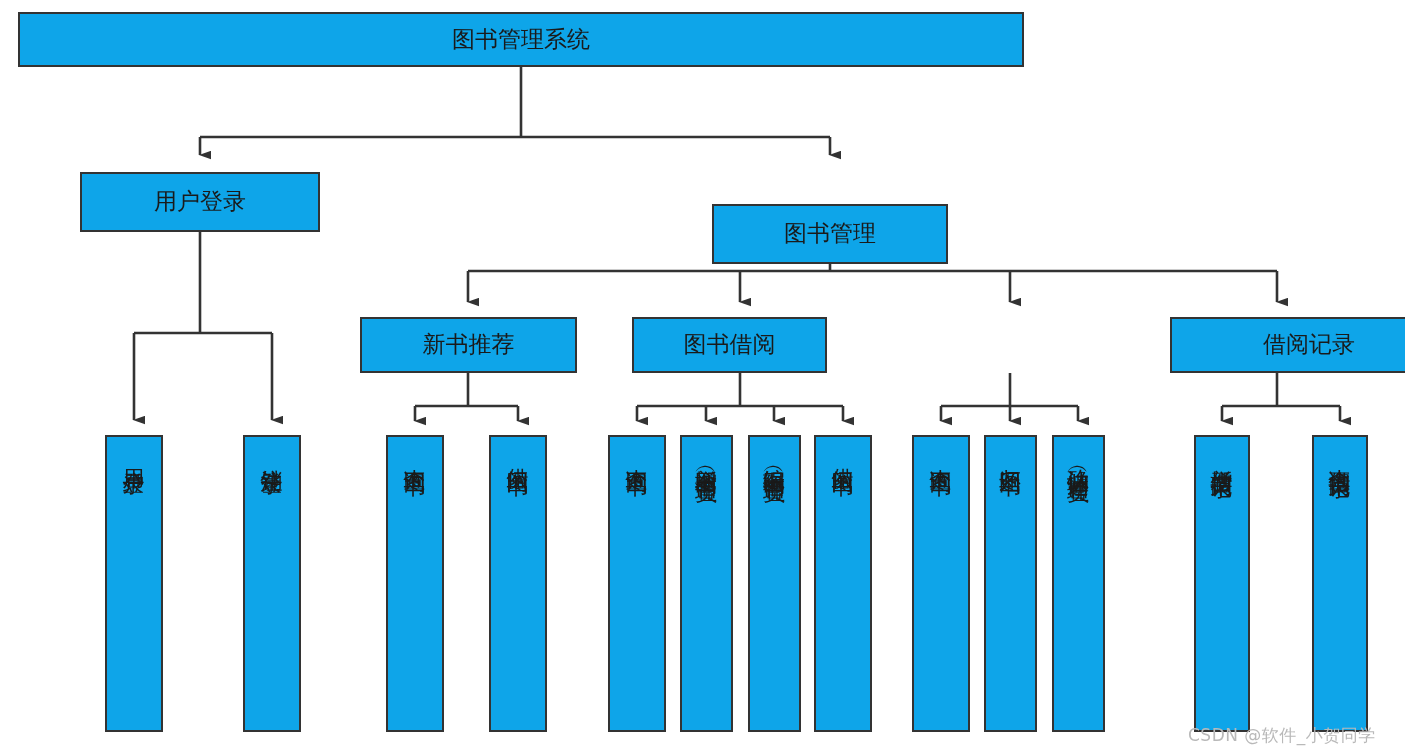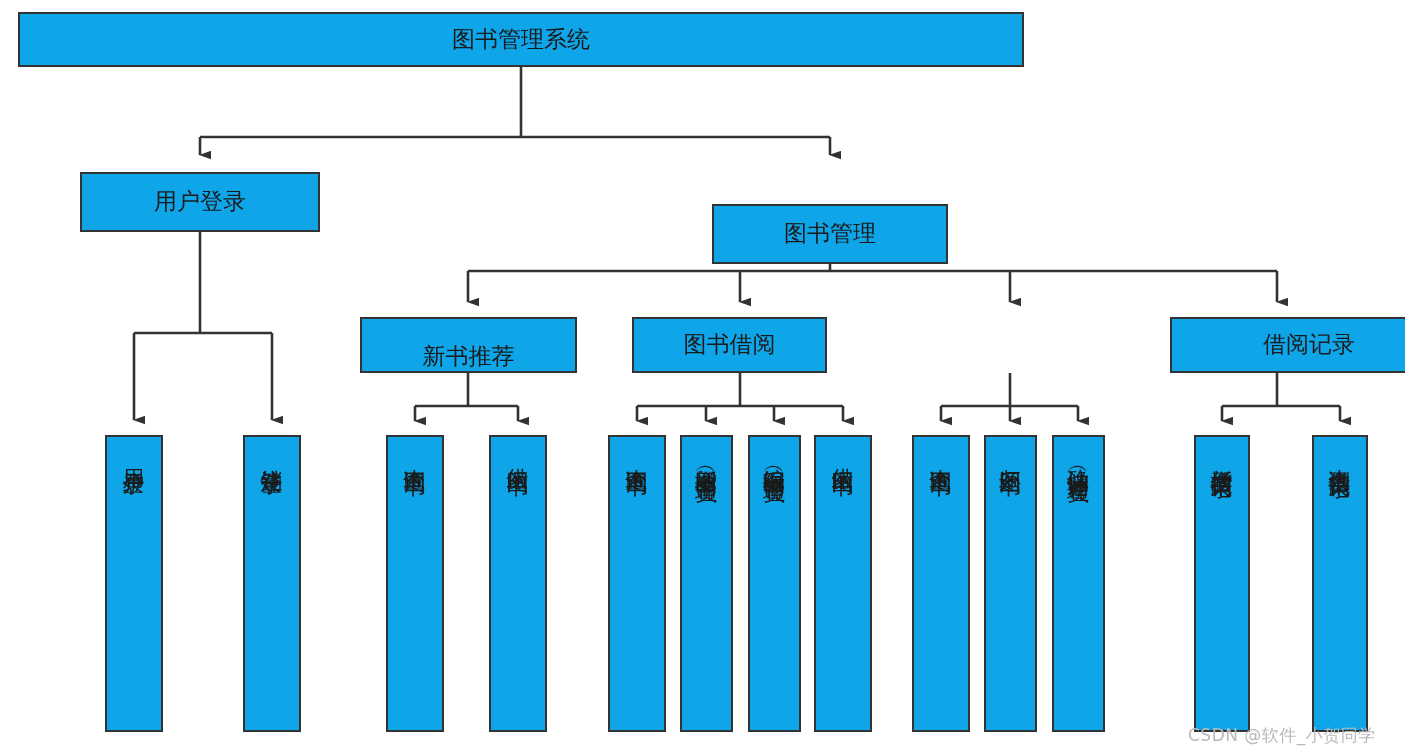--- a/index.html
+++ b/index.html
@@ -137,21 +137,21 @@
   </div>
 
   <div class="node horiz" style="left:80px; top:172px; width:240px; height:60px;">
     <span class="node-label">用户登录</span>
   </div>
 
   <div class="node horiz" style="left:712px; top:172px; width:236px; height:60px;margin-top:32px;">
     <span class="node-label">图书管理</span>
   </div>
 
-  <div class="node horiz" style="left:360px; top:317px; width:217px; height:56px;align-items:flex-end;">
+  <div class="node horiz" style="left:360px; top:317px; width:217px; height:56px;">
     <span class="node-label">新书推荐</span>
   </div>
 
   <div class="node horiz" style="left:632px; top:317px; width:195px; height:56px;">
     <span class="node-label">图书借阅</span>
   </div>
 
 
   <div class="node horiz" style="left:1170px; top:317px; width:261px; height:56px;padding-left:17px;">
     <span class="node-label">借阅记录</span>

